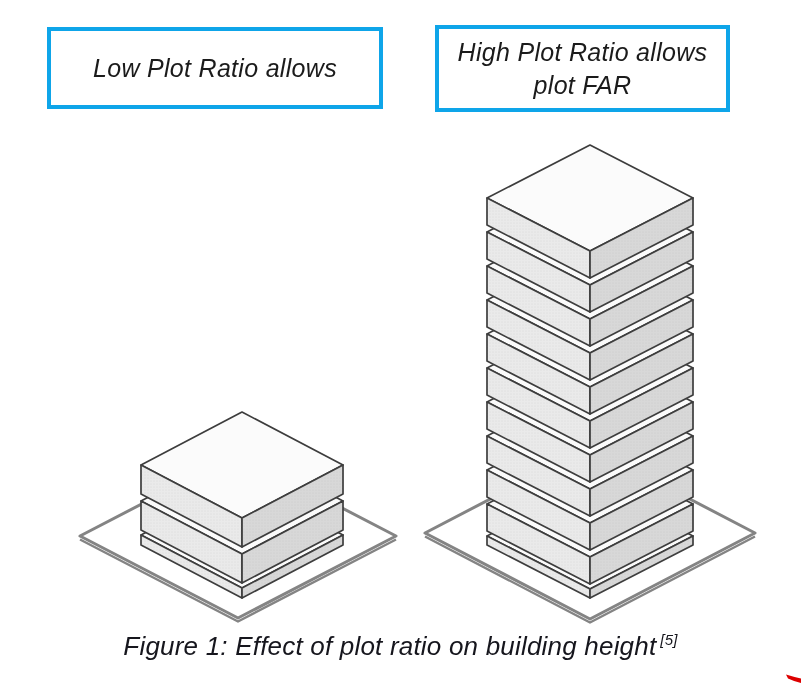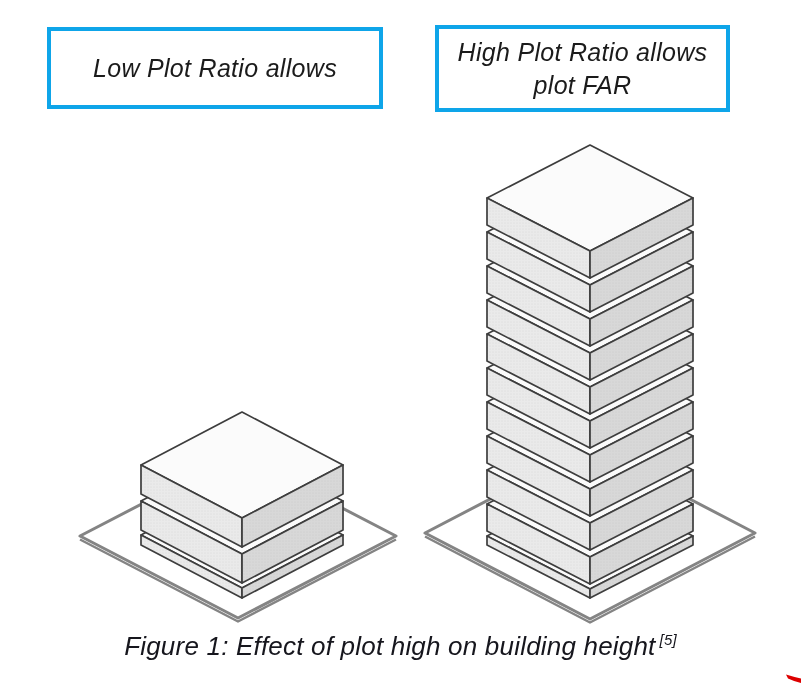--- a/index.html
+++ b/index.html
@@ -165,16 +165,16 @@
   <div class="label-box label-box-low">
     <span>Low Plot Ratio allows</span>
   </div>
 
   <div class="label-box label-box-high">
     <span>High Plot Ratio allows</span>
     <span>plot FAR</span>
   </div>
 
   <div class="caption">
-    <span>Figure 1: Effect of plot high on building height</span><sup>[5]</sup>
+    <span>Figure 1: Effect of plot ratio on building height</span><sup>[5]</sup>
   </div>
 
 </div>
 
 </body></html>

